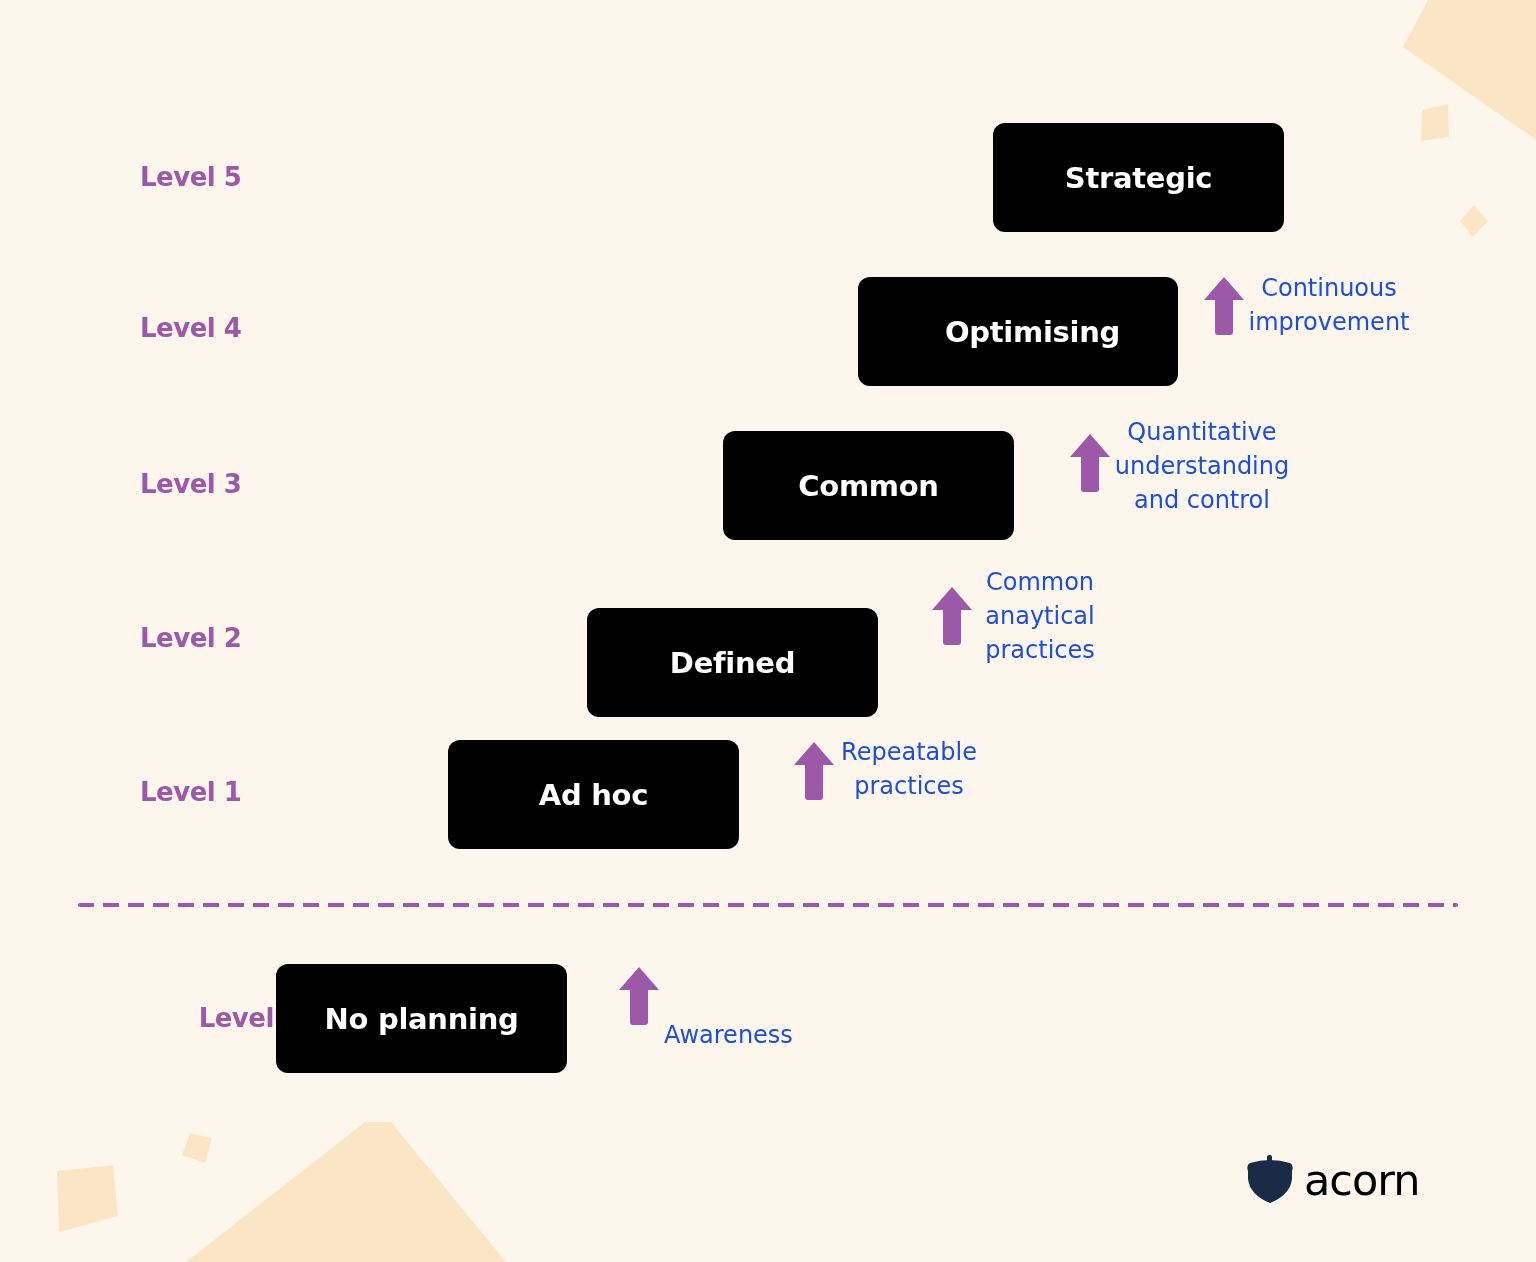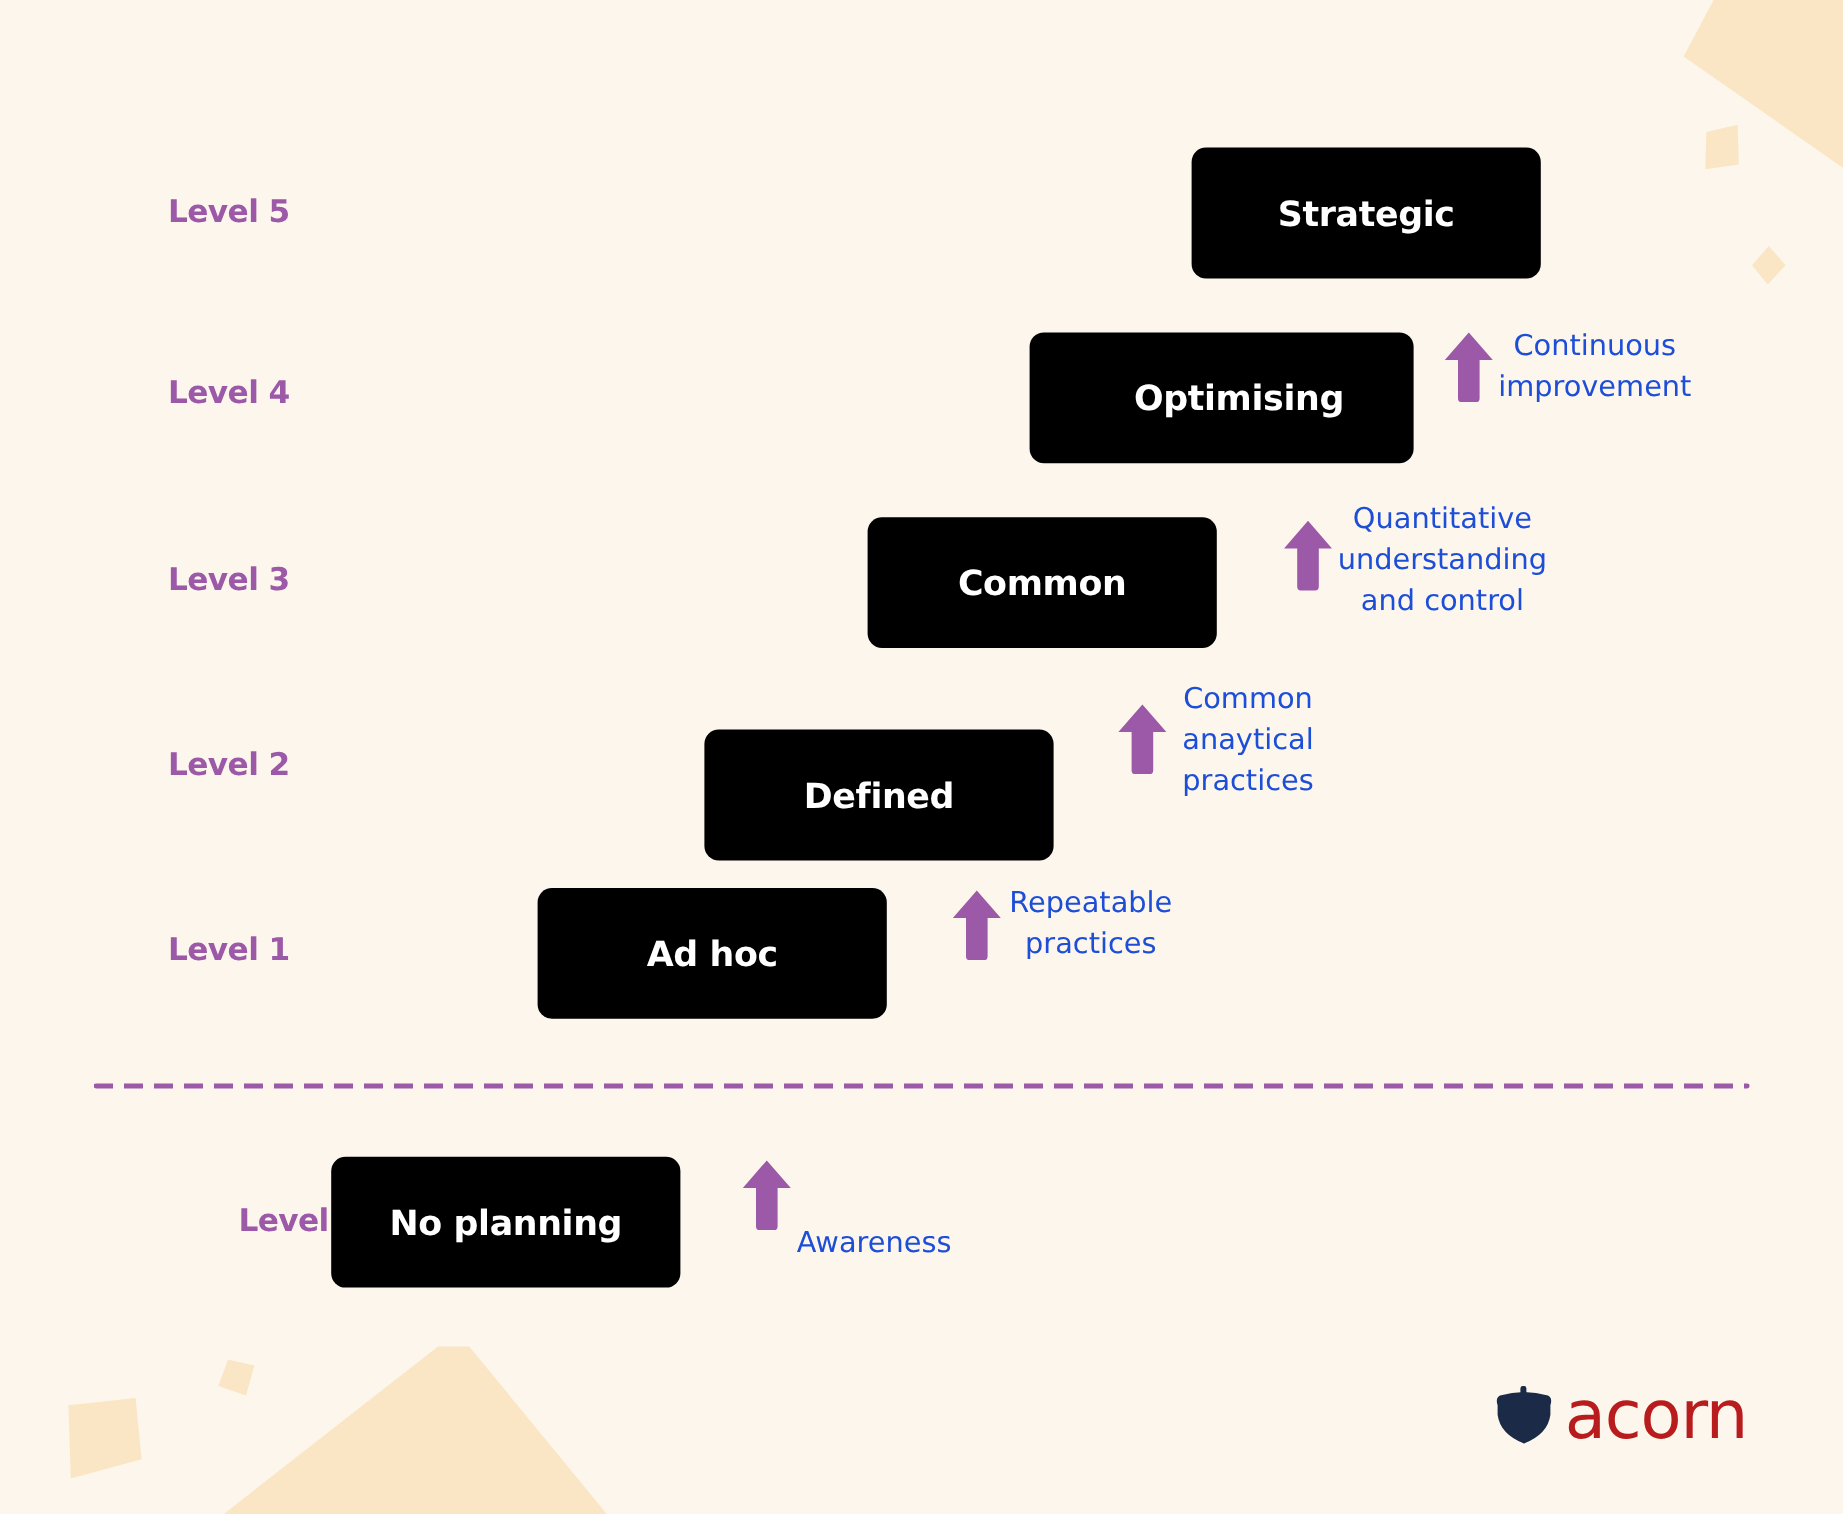--- a/index.html
+++ b/index.html
@@ -25,21 +25,21 @@
       position: absolute; color: #1d4ed8; font-size: 24px; line-height: 34px;
       text-align: center; white-space: nowrap;
     }
     .divider {
       position: absolute; left: 78px; top: 903px; width: 1380px; height: 4px;
       background-image: repeating-linear-gradient(to right, #9B59A8 0 16px, transparent 16px 25px);
       border-radius: 2px;
     }
     .logo { position: absolute; left: 1246px; top: 1150px; display: flex; align-items: center; }
     .logo-text {
-      color: #b91c1c; font-size: 56px; font-weight: normal; letter-spacing: -1px;
+      color: #000000; font-size: 43px; font-weight: normal; letter-spacing: -1px;
       margin-left: 10px; line-height: 60px;
     }
   </style>
 </head>
 <body>
 
 <svg class="deco" viewBox="0 0 1536 1262">
   <polygon points="1428,0 1403,47 1536,140 1536,0" fill="#FAE6C4"></polygon>
   <polygon points="1422,110 1448,104 1449,137 1421,141" fill="#FAE6C4"></polygon>
   <polygon points="1474,205 1488,221 1473,237 1460,221" fill="#FAE6C4"></polygon>

